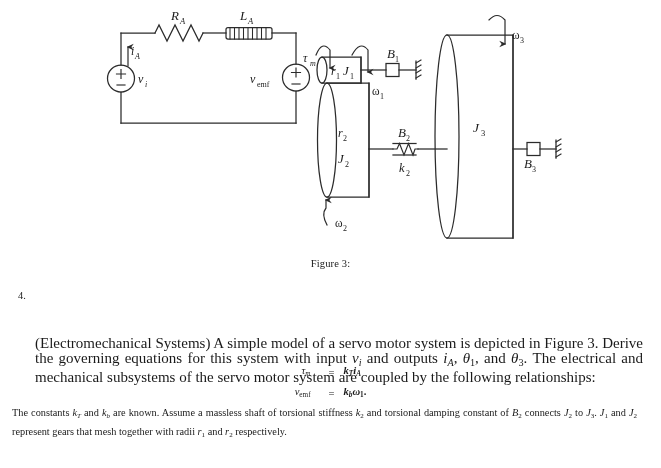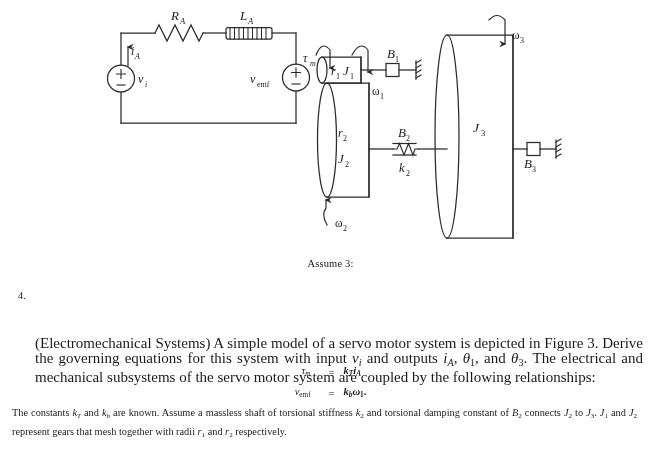--- a/index.html
+++ b/index.html
@@ -271,21 +271,21 @@
 
         <text x="512" y="39" font-size="11.5">ω</text>
         <text x="520" y="43" font-size="8" font-style="normal">3</text>
 
         <text x="524" y="168" font-size="13" font-style="italic">B</text>
         <text x="532" y="172" font-size="8" font-style="normal">3</text>
       </g>
     </svg>
   </div>
 
-  <div id="figure-caption">Assume 3:</div>
+  <div id="figure-caption">Figure 3:</div>
 
   <div id="problem">
     <div class="prob-row">
       <div class="prob-num">4.</div>
       <div class="prob-body"><span>(Electromechanical Systems) A simple model of a servo motor system is depicted in Figure 3. Derive the governing equations for this system with input </span><span class="mi"><span>v</span><sub>i</sub></span><span> and outputs </span><span class="mi"><span>i</span><sub>A</sub></span><span>, </span><span class="mi"><span>θ</span><sub class="up">1</sub></span><span>, and </span><span class="mi"><span>θ</span><sub class="up">3</sub></span><span>. The electrical and mechanical subsystems of the servo motor system are coupled by the following relationships:</span></div>
     </div>
   </div>
 
   <div id="eqblock">
     <table id="eqtable">

